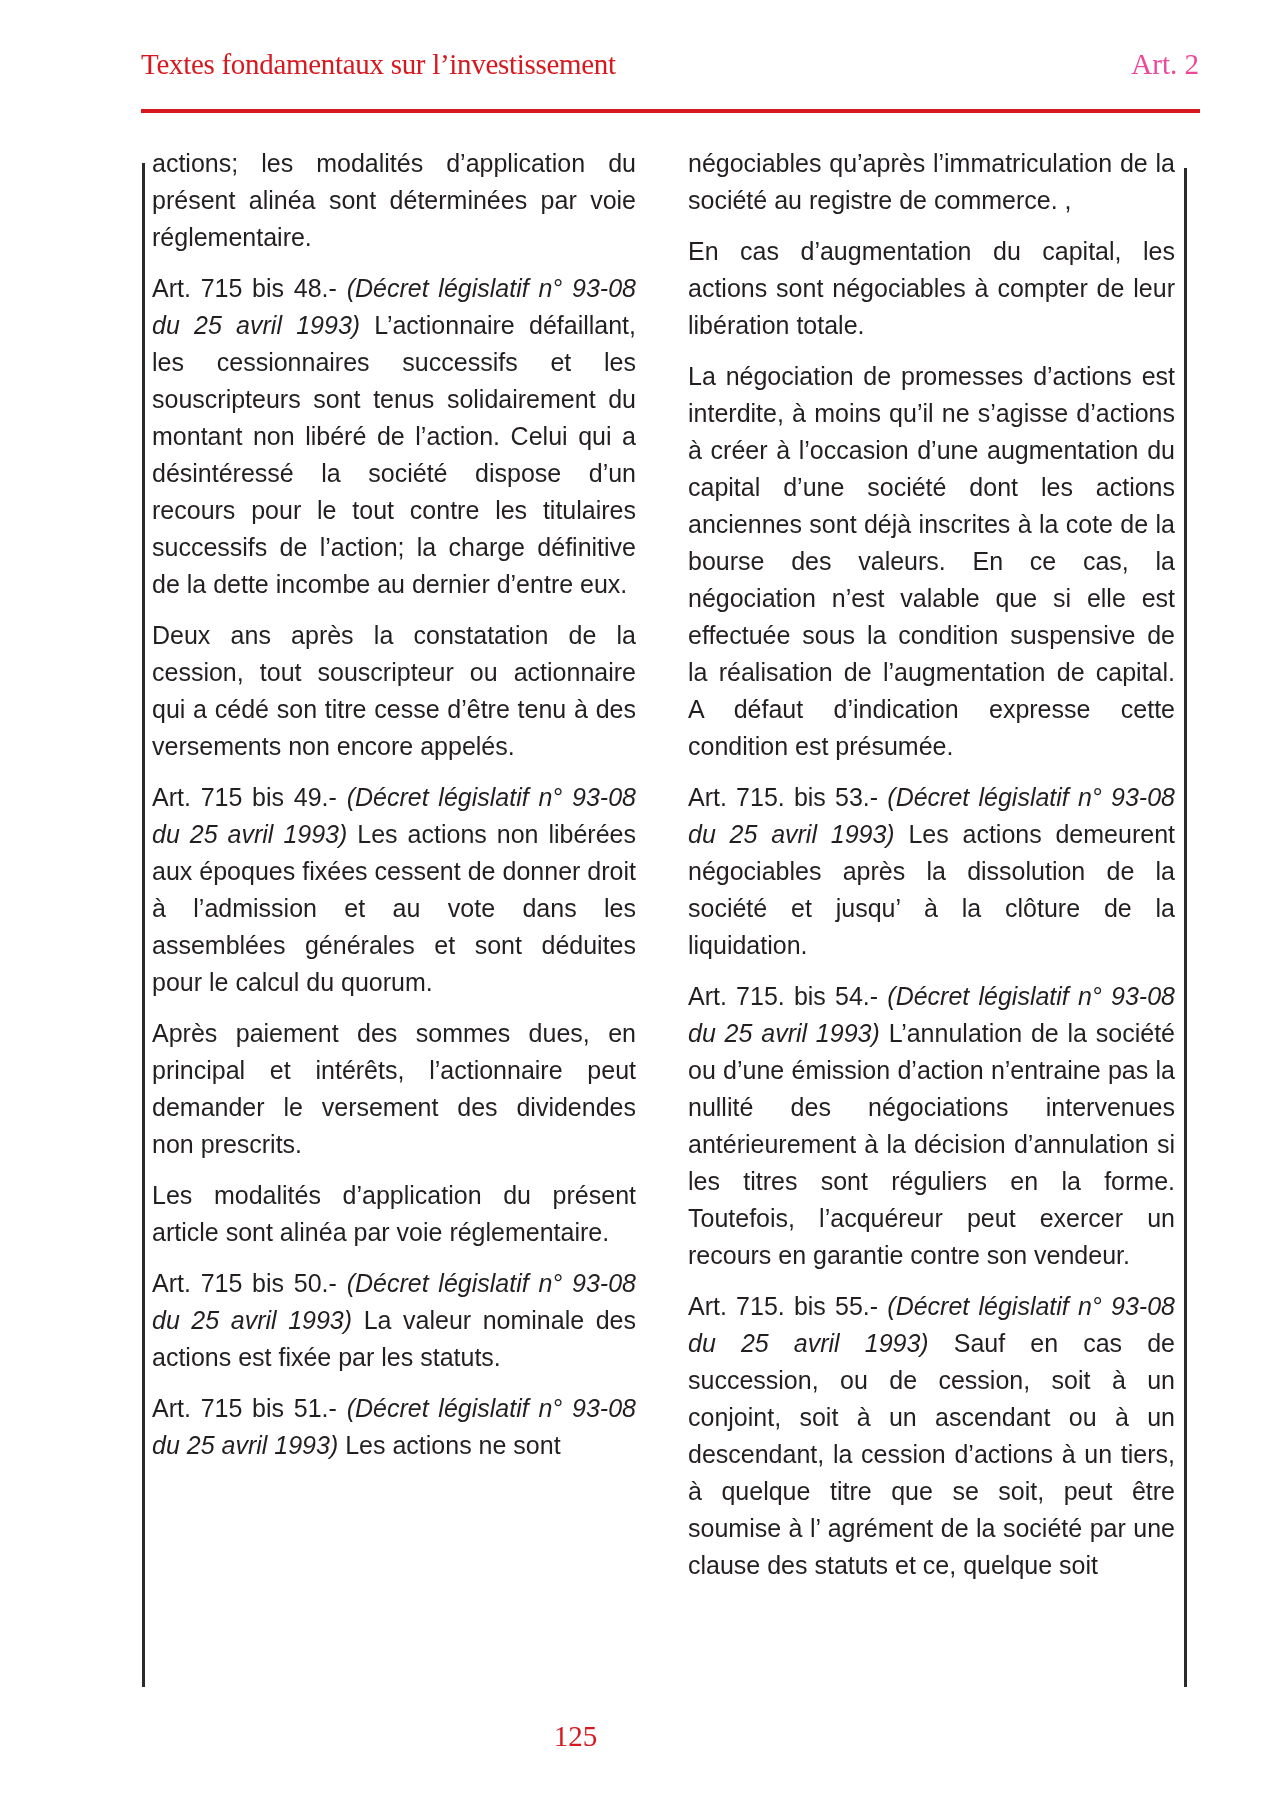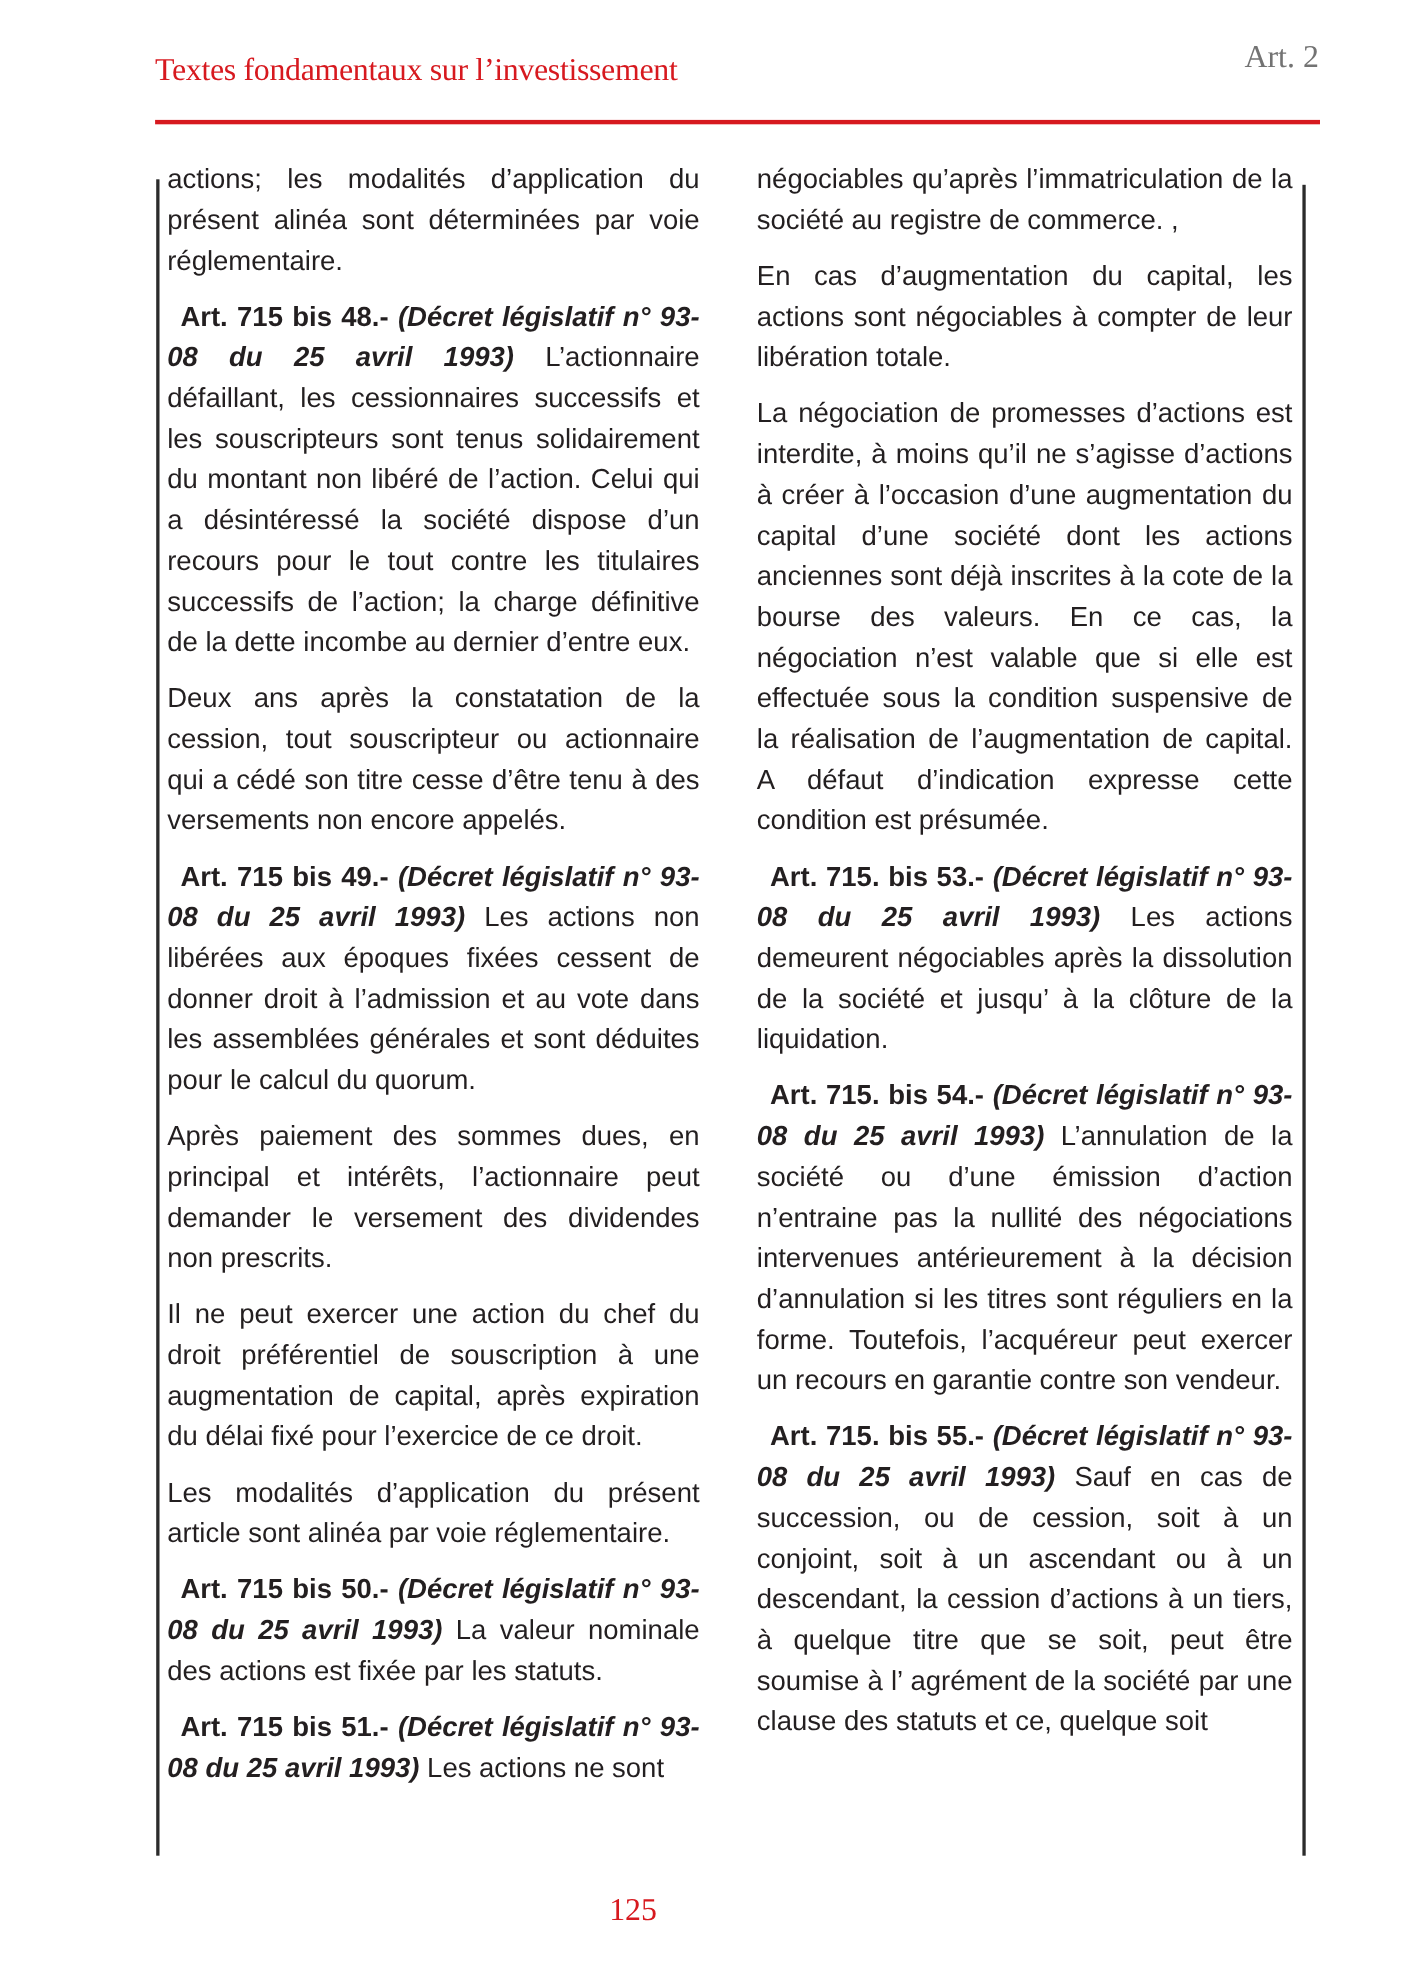--- a/index.html
+++ b/index.html
@@ -3,36 +3,36 @@
 <meta charset="utf-8">
 <style>
   html, body { margin:0; padding:0; background:#ffffff; }
   body { width:1279px; height:1800px; position:relative; overflow:hidden; }
   .header-title {
     position:absolute; left:141px; top:48px;
     font-family:"Liberation Serif", serif; font-size:29px; color:#d7191f;
     letter-spacing:-0.3px; white-space:nowrap;text-align:right;
   }
   .header-art {
-    position:absolute; right:80px; top:36px;
-    font-family:"Liberation Serif", serif; font-size:29px; color:#737373;
+    position:absolute; right:80px; top:48px;
+    font-family:"Liberation Serif", serif; font-size:29px; color:#ec4899;
     white-space:nowrap;
   }
   .header-rule {
     position:absolute; left:141px; top:109px; width:1059px; height:4px;
     background:#d7191f;
   }
   .col-line { position:absolute; width:3px; background:#2b2b2b; }
   .col {
     position:absolute; top:145px;
     font-family:"Liberation Sans", sans-serif; font-size:25px; line-height:37px;
     color:#231f20; text-align:justify;
   }
   .col p { margin:0 0 14px 0; }
-  .col b { font-weight:bold;margin-left:12px; }
+  .col b { font-weight:normal; }
   .col b i { font-style:italic; }
   .page-number {
     position:absolute; left:0; width:1151px; top:1720px; text-align:center;
     font-family:"Liberation Serif", serif; font-size:29px; color:#d7191f;
   }
 </style>
 </head>
 <body>
 
 <div>
@@ -43,21 +43,20 @@
 
 <div class="col-line" style="left:142px; top:163px; height:1524px;"></div>
 <div class="col-line" style="left:1184px; top:168px; height:1519px;"></div>
 
 <div class="col" id="left-col" style="left:152px; width:484px;">
     <p>actions; les modalités d’application du présent alinéa sont déterminées par voie réglementaire.</p>
     <p><b><span>Art. 715 bis 48.-</span> <i>(Décret législatif n° 93-08 du 25 avril 1993)</i></b><span> L’actionnaire défaillant, les cessionnaires successifs et les souscripteurs sont tenus solidairement du montant non libéré de l’action. Celui qui a désintéressé la société dispose d’un recours pour le tout contre les titulaires successifs de l’action; la charge définitive de la dette incombe au dernier d’entre eux.</span></p>
     <p>Deux ans après la constatation de la cession, tout souscripteur ou actionnaire qui a cédé son titre cesse d’être tenu à des versements non encore appelés.</p>
     <p><b><span>Art. 715 bis 49.-</span> <i>(Décret législatif n° 93-08 du 25 avril 1993)</i></b><span> Les actions non libérées aux époques fixées cessent de donner droit à l’admission et au vote dans les assemblées générales et sont déduites pour le calcul du quorum.</span></p>
     <p>Après paiement des sommes dues, en principal et intérêts, l’actionnaire peut demander le versement des dividendes non prescrits.</p>
-    <p>Il ne peut exercer une action du chef du droit préférentiel de souscription à une augmentation de capital, après expiration du délai fixé pour l’exercice de ce droit.</p>
     <p>Les modalités d’application du présent article sont alinéa par voie réglementaire.</p>
     <p><b><span>Art. 715 bis 50.-</span> <i>(Décret législatif n° 93-08 du 25 avril 1993)</i></b><span> La valeur nominale des actions est fixée par les statuts.</span></p>
     <p><b><span>Art. 715 bis 51.-</span> <i>(Décret législatif n° 93-08 du 25 avril 1993)</i></b><span> Les actions ne sont</span></p>
   </div>
 <div class="col" id="right-col" style="left:688px; width:487px;">
     <p>négociables qu’après l’immatriculation de la société au registre de commerce. ,</p>
     <p>En cas d’augmentation du capital, les actions sont négociables à compter de leur libération totale.</p>
     <p>La négociation de promesses d’actions est interdite, à moins qu’il ne s’agisse d’actions à créer à  l’occasion d’une augmentation du capital d’une société dont les actions anciennes sont déjà inscrites à la cote de la bourse des valeurs. En ce cas, la négociation n’est valable que si elle est effectuée sous la condition suspensive de la réalisation de l’augmentation de capital. A défaut d’indication expresse cette condition est présumée.</p>
     <p><b><span>Art. 715. bis 53.-</span> <i>(Décret législatif n° 93-08 du 25 avril 1993)</i></b><span> Les actions demeurent négociables après la dissolution de la société et jusqu’ à la clôture de la liquidation.</span></p>
     <p><b><span>Art. 715. bis 54.-</span> <i>(Décret législatif n° 93-08 du 25 avril 1993)</i></b><span> L’annulation de la société ou d’une émission d’action n’entraine pas la nullité des négociations intervenues antérieurement à la décision d’annulation si les titres sont réguliers en la forme. Toutefois, l’acquéreur peut exercer un recours en garantie contre son vendeur.</span></p>

